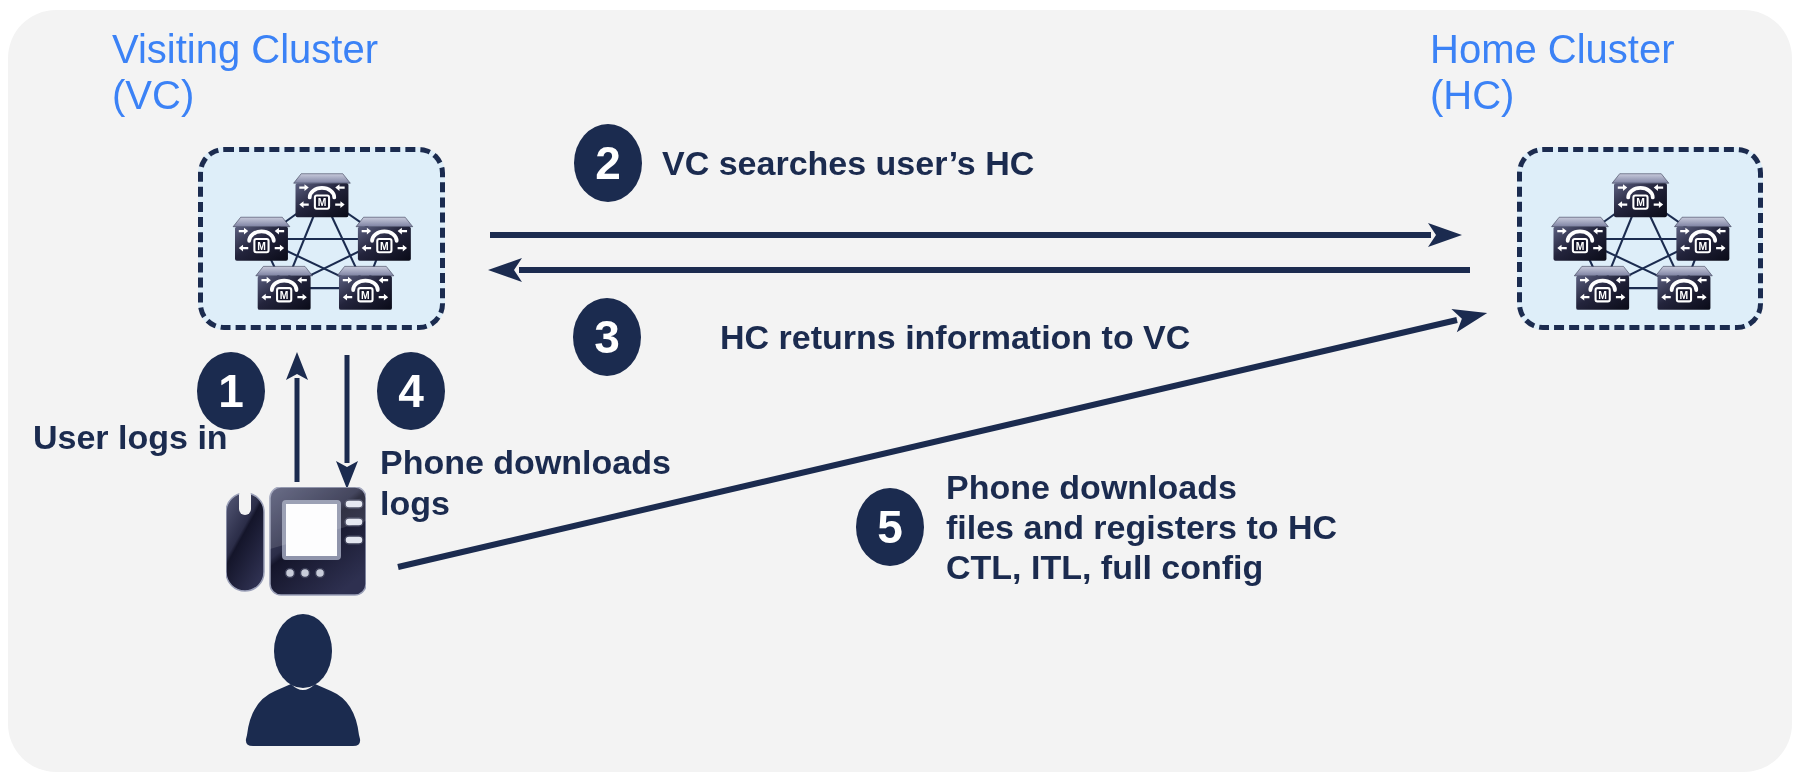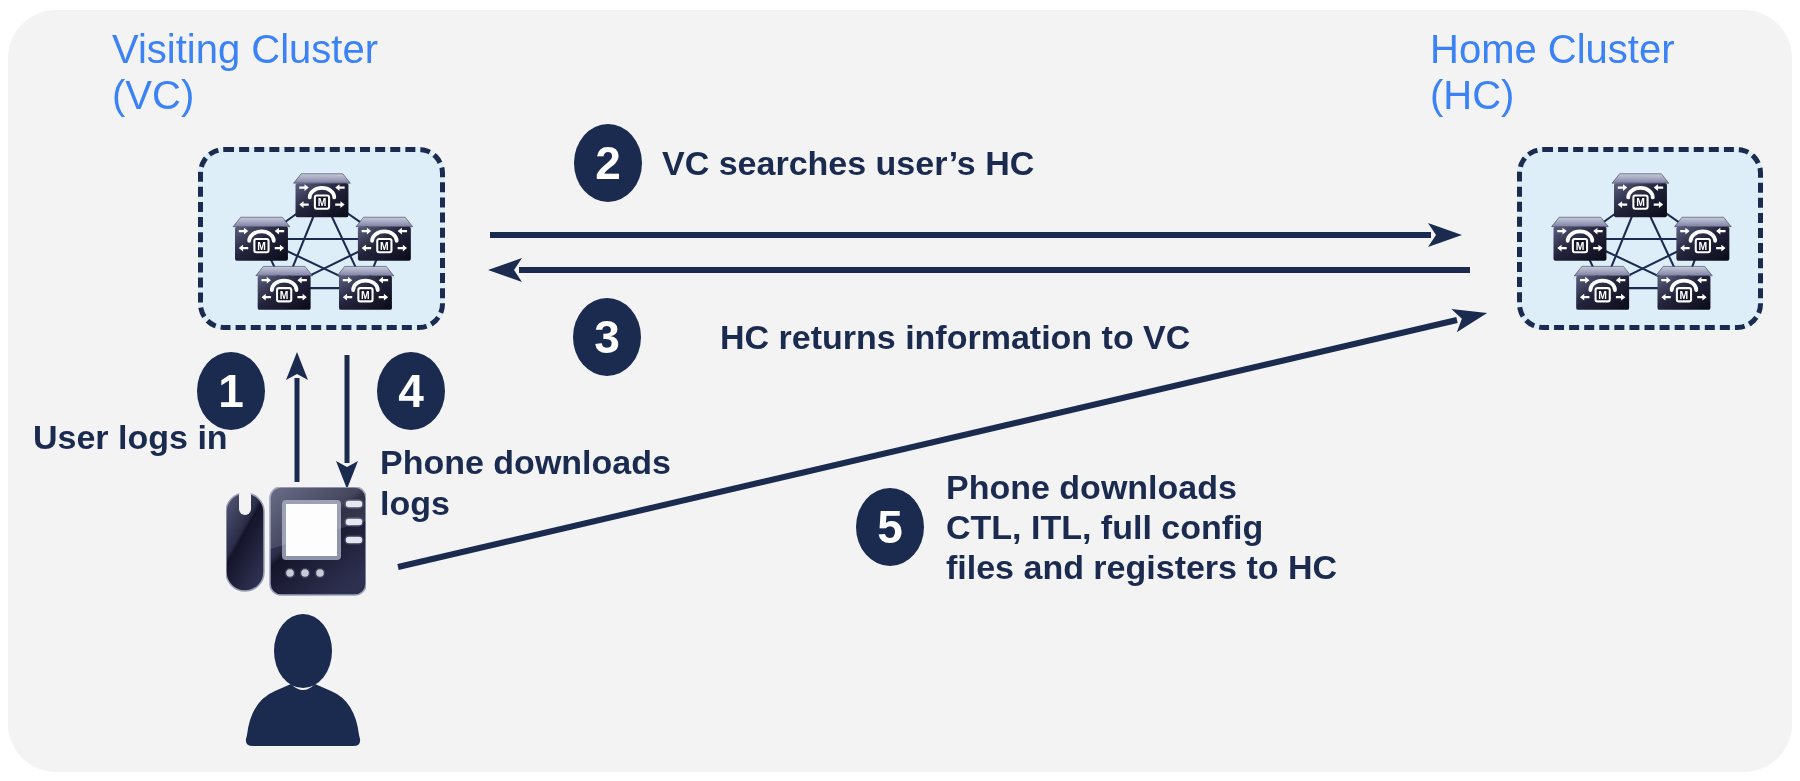--- a/index.html
+++ b/index.html
@@ -133,22 +133,22 @@
 
   <div class="lbl vcenter" style="left:33px; top:437px;">User logs in</div>
   <div class="lbl vcenter" style="left:662px; top:163px;">VC searches user’s HC</div>
   <div class="lbl vcenter" style="left:696px; top:337px;margin-left:24px;">HC returns information to VC</div>
   <div class="lbl" style="left:380px; top:442px;">
     <div>Phone downloads</div>
     <div>logs</div>
   </div>
   <div class="lbl" style="left:946px; top:467px; line-height:40px;">
     <div>Phone downloads</div>
+    <div>files and registers to HC</div>
     <div>CTL, ITL, full config</div>
-    <div>files and registers to HC</div>
   </div>
 
   <svg class="abs-icon" style="left:226px; top:487px;" width="140" height="110" viewBox="0 0 140 110">
     <rect x="0" y="6" width="38" height="98" rx="19" fill="url(#grad-phone)" stroke="#9ba0b8" stroke-width="1.5"></rect>
     <rect x="13" y="2" width="12" height="26" rx="6" fill="#f3f3f3"></rect>
     <rect x="44" y="0" width="96" height="108" rx="11" fill="url(#grad-phone)" stroke="#9ba0b8" stroke-width="1.5"></rect>
     <rect x="58" y="15" width="55" height="56" rx="2" fill="#fdfdfe" stroke="#8f94ab" stroke-width="4"></rect>
     <rect x="119" y="13" width="18" height="8" rx="4" fill="#e2e5ef" stroke="#3c3f58" stroke-width="1.5"></rect>
     <rect x="119" y="31" width="18" height="8" rx="4" fill="#e2e5ef" stroke="#3c3f58" stroke-width="1.5"></rect>
     <rect x="119" y="49" width="18" height="8" rx="4" fill="#e2e5ef" stroke="#3c3f58" stroke-width="1.5"></rect>

